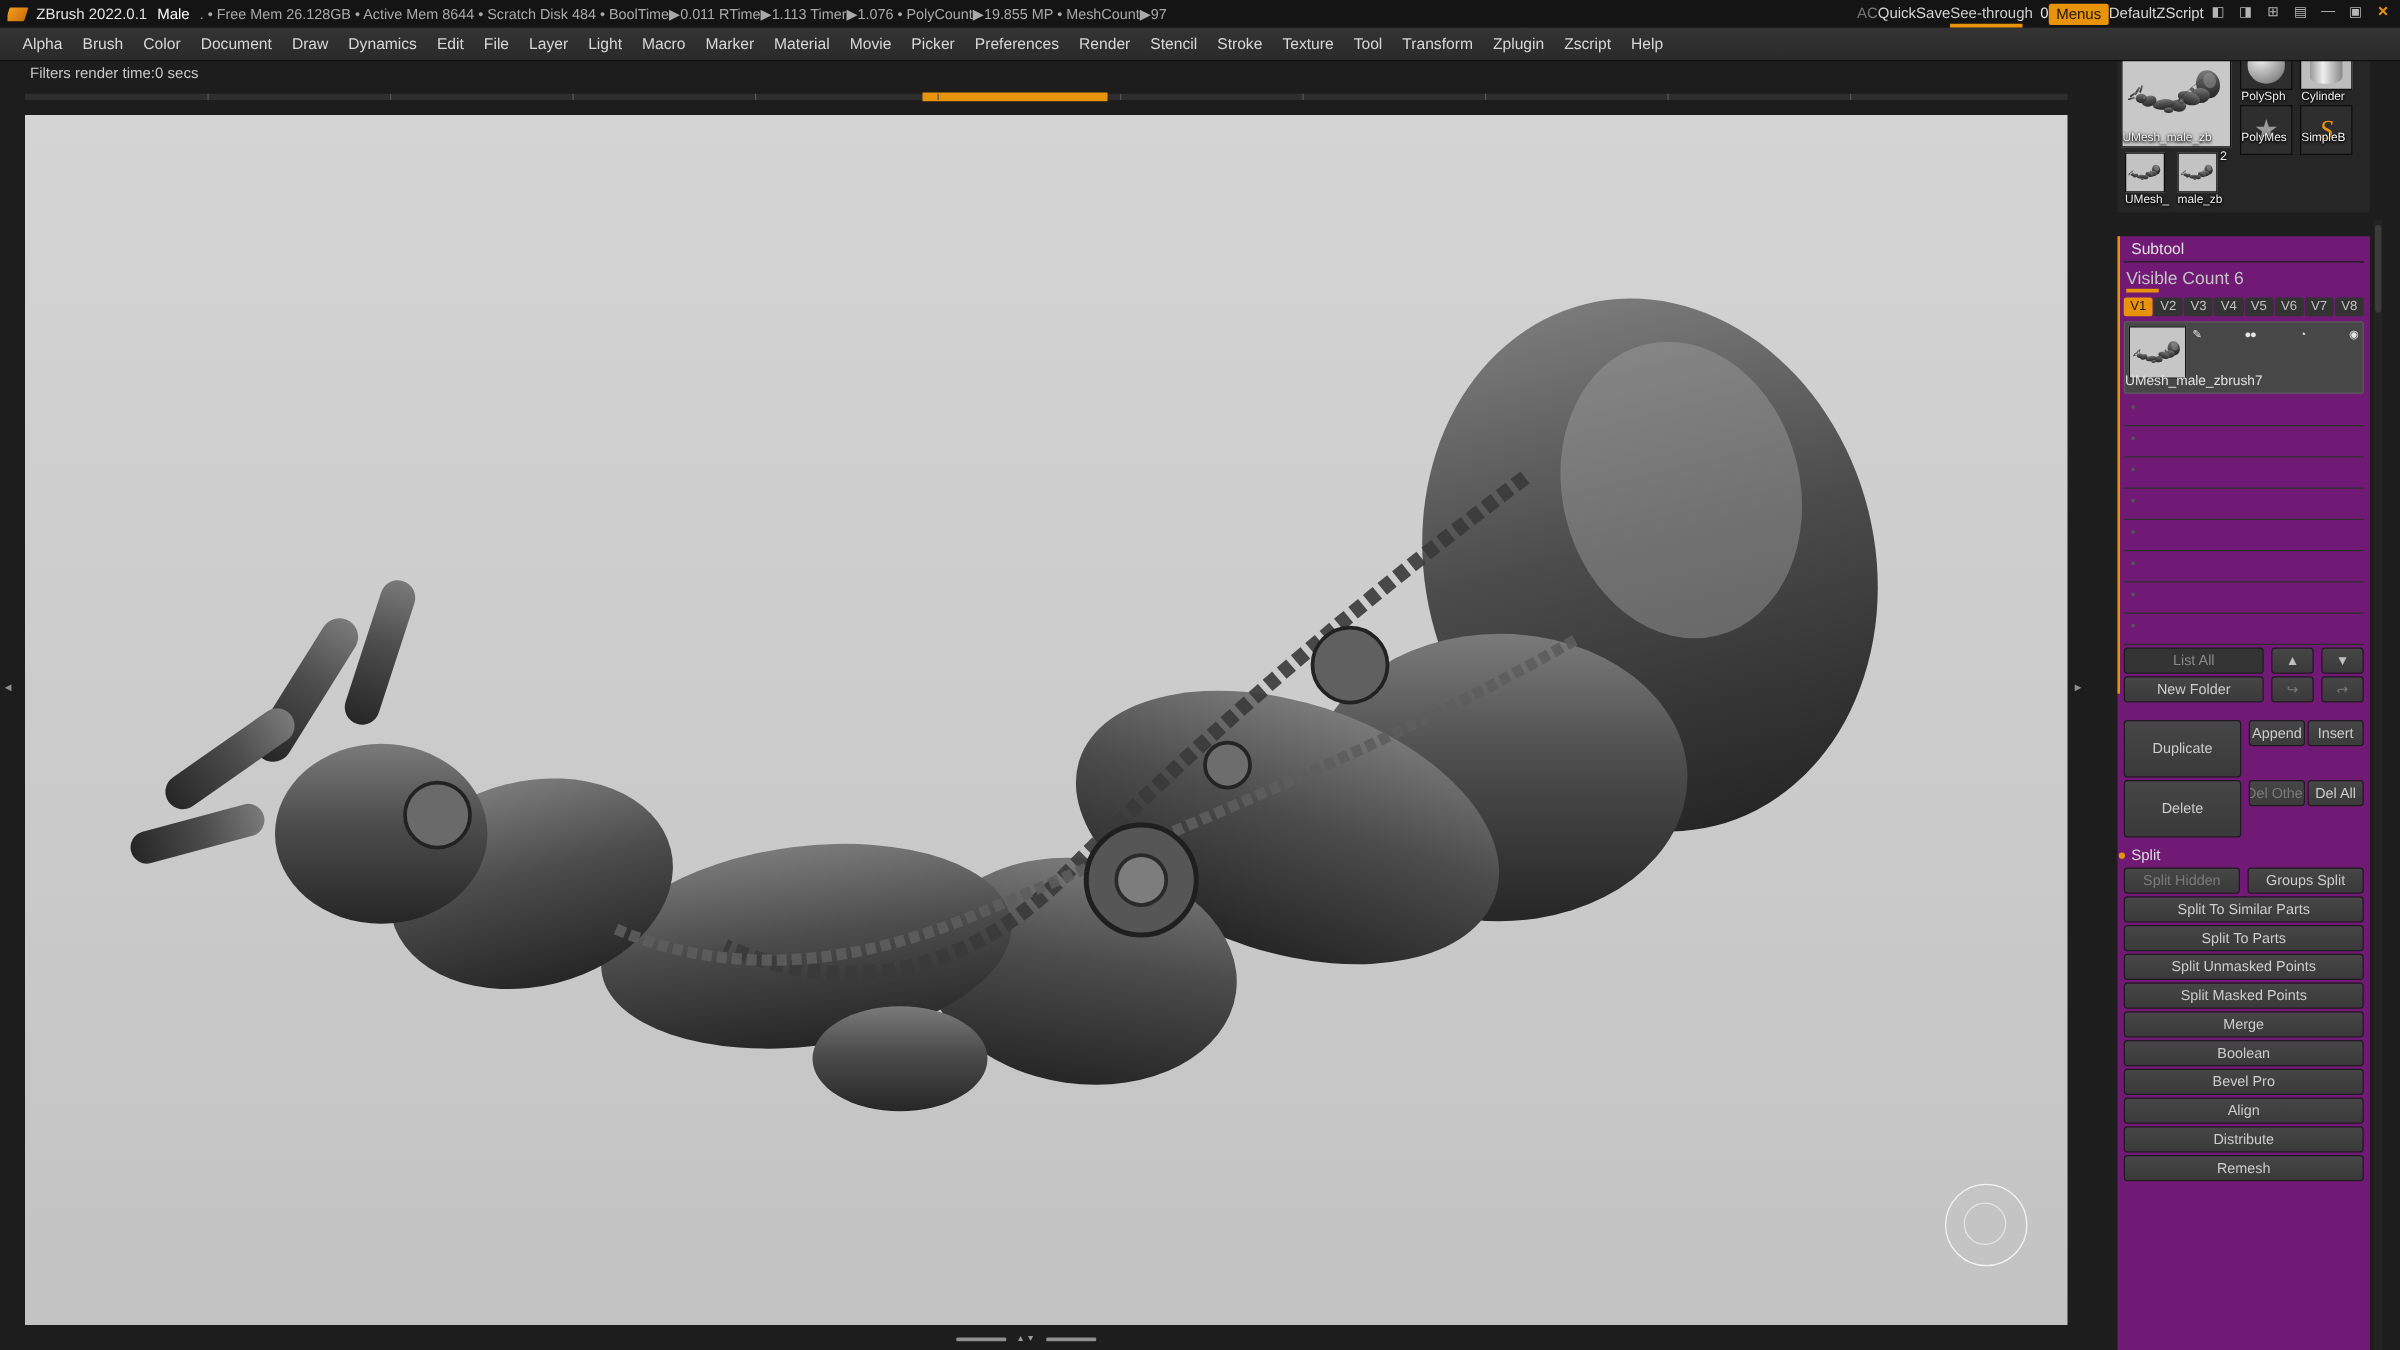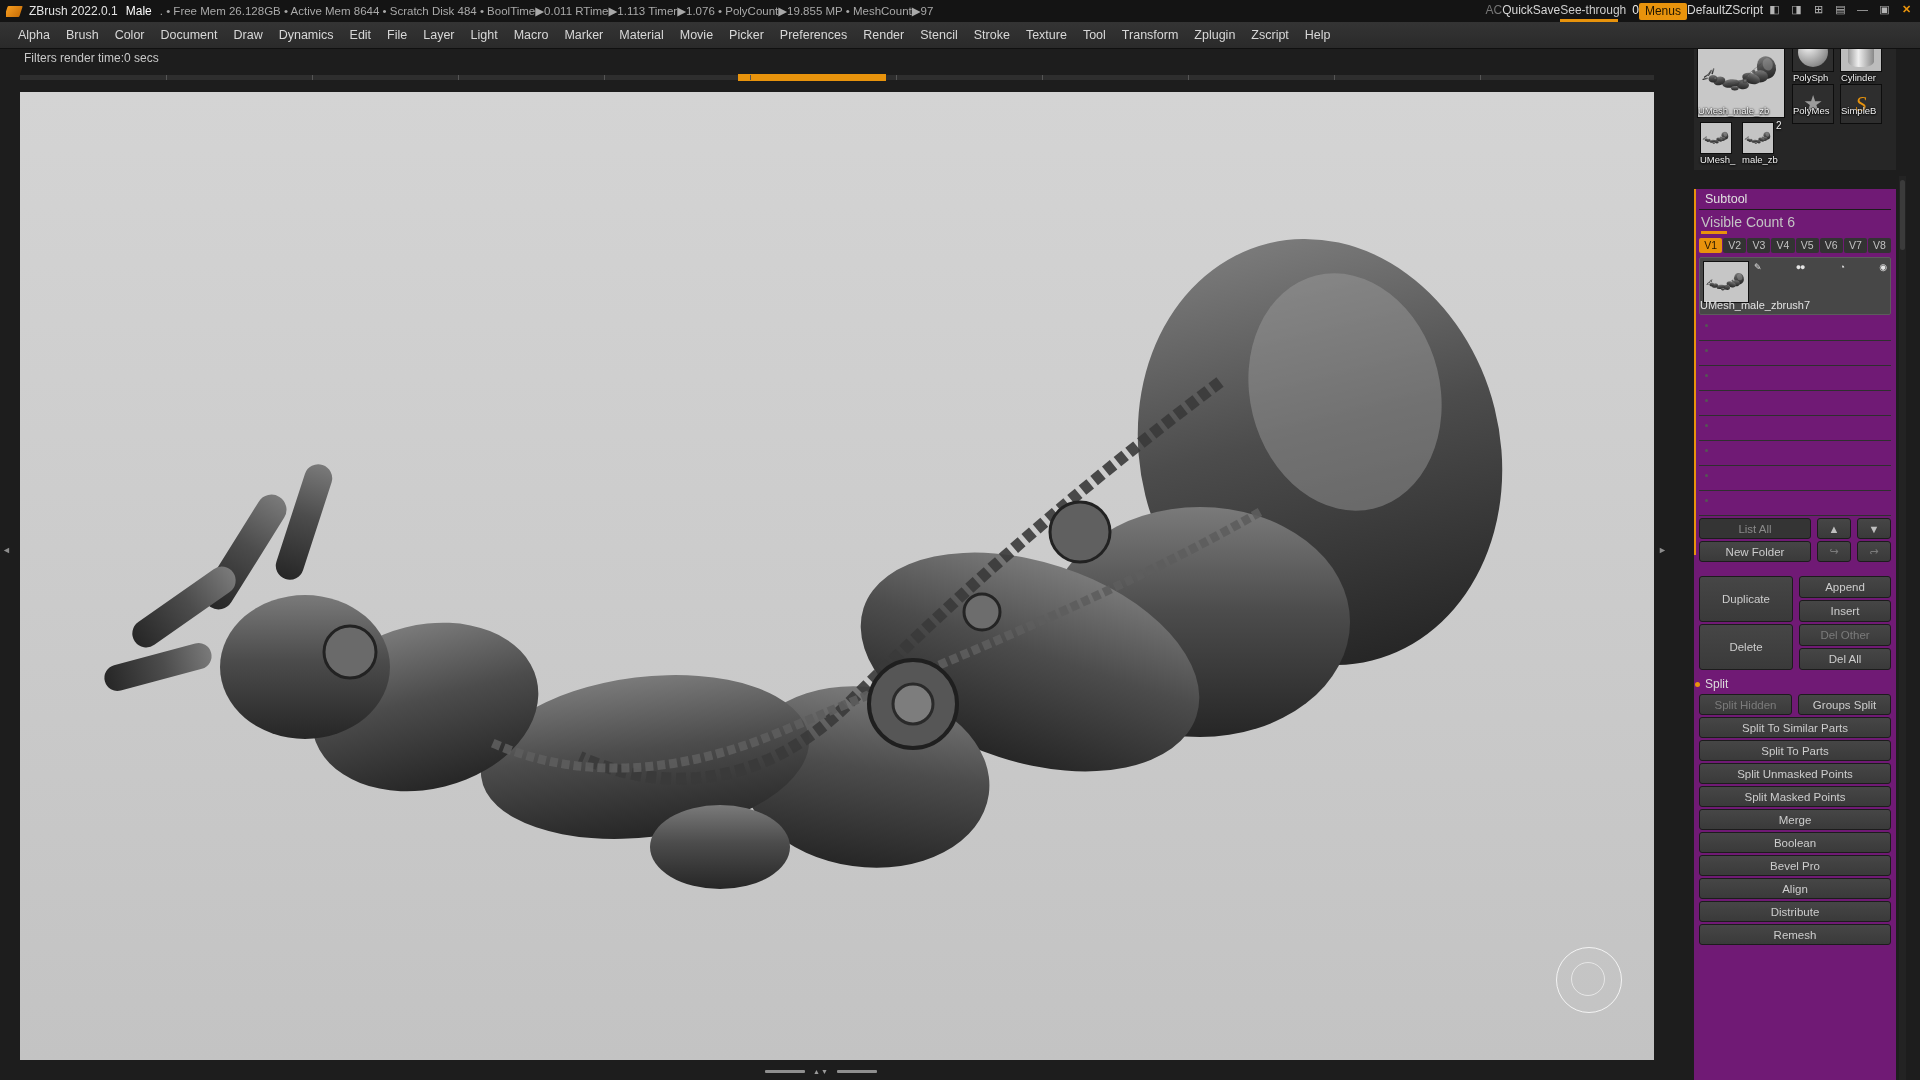--- a/index.html
+++ b/index.html
@@ -89,21 +89,21 @@
   .empty-list{margin-top:1px;}
   .empty-row{height:24px;border-bottom:1px solid #2f2f2f;position:relative;}
   .empty-row .dot{position:absolute;left:6px;top:8px;width:3px;height:3px;border-radius:50%;background:#555;}
   .row{display:flex;gap:6px;margin-top:2px;}
   .btn{background:linear-gradient(#464646,#3a3a3a);border:1px solid #1c1c1c;border-radius:3px;
     color:#cdcdcd;font-size:11.5px;height:21px;display:flex;align-items:center;justify-content:center;
     flex:1;box-sizing:border-box;white-space:nowrap;overflow:hidden;}
   .btn.disabled{color:#7b7b7b;}
   .btn.tall{height:46px;}
   .btn.flat{background:#343434;color:#8a8a8a;}
-  .col{display:flex;flex-direction:column;gap:2px;flex:1;}
+  .col{display:flex;flex-direction:row;gap:2px;flex:1;}
   .gap{height:12px;}
   .split-hdr{display:flex;align-items:center;gap:5px;height:20px;font-size:12px;color:#dcdcdc;margin-top:4px;}
   .split-dot{width:5px;height:5px;border-radius:50%;background:#e8930c;margin-left:-4px;}
   .icon-btn{flex:0 0 34px;font-size:11px;color:#bfbfbf;}
   .flip-v{transform:scaleY(-1);}
   
   .right-strip{position:absolute;left:1899px;top:176px;width:7px;bottom:0;background:#232323;}
   .right-strip .thumb-bar{position:absolute;left:1px;top:4px;width:5px;height:70px;background:#3b3b3b;border-radius:3px;}
 </style>
 </head>

